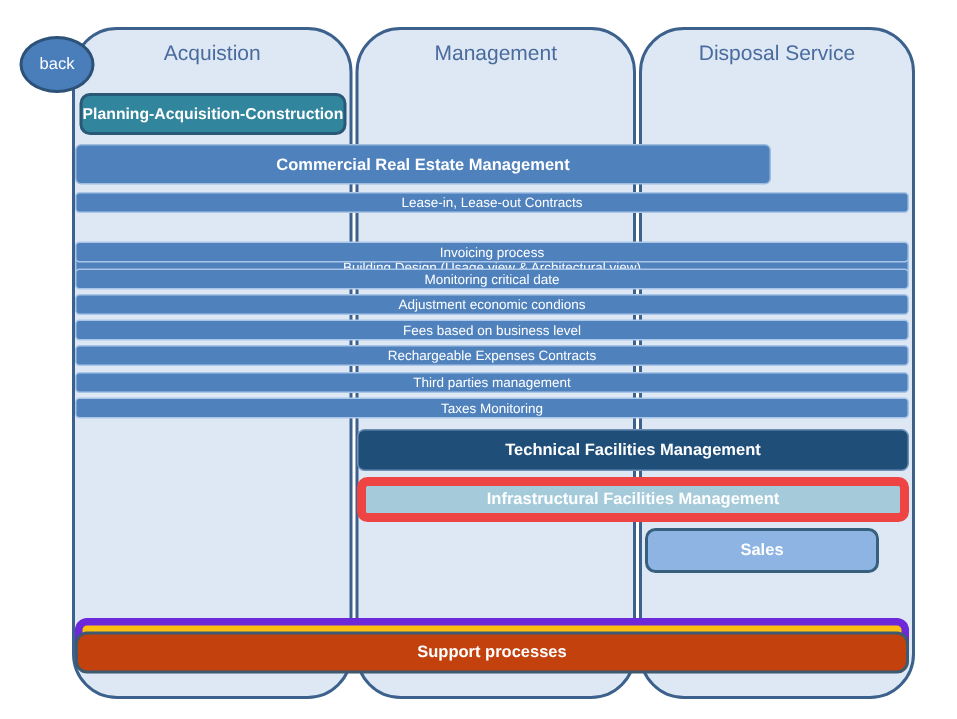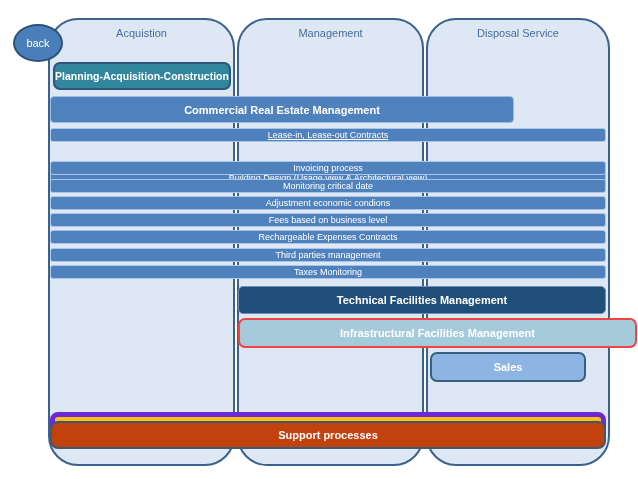--- a/index.html
+++ b/index.html
@@ -5,21 +5,21 @@
   html,body{margin:0;padding:0;background:#ffffff;}
   .canvas{
     position:relative;width:638px;height:479px;background:#ffffff;overflow:hidden;
     font-family:"Liberation Sans",sans-serif;
   }
   .column{
     position:absolute;top:18px;height:448px;background:#dde8f4;
     border:2px solid #3c618c;border-radius:30px;box-sizing:border-box;z-index:1;
   }
   .col-header{
-    position:absolute;top:27px;text-align:center;color:#4a6b9d;font-size:11px;z-index:2;
+    position:absolute;top:27px;text-align:center;color:#4a6b9d;font-size:14px;z-index:2;
   }
   .back-btn{
     position:absolute;left:13px;top:24px;width:50px;height:38px;border-radius:50%;
     background:#4a7ebb;border:2px solid #2d5277;box-sizing:border-box;color:#ffffff;
     font-size:11px;display:flex;align-items:center;justify-content:center;z-index:6;cursor:pointer;
   }
   .bar{
     position:absolute;box-sizing:border-box;display:flex;align-items:center;justify-content:center;
     color:#ffffff;z-index:3;cursor:pointer;
   }
@@ -33,22 +33,22 @@
   }
   .proc-row{
     left:50px;width:556px;height:14px;background:#4f81bd;
     border:1px solid #a9c6e8;border-radius:3px;font-size:9px;
   }
   .technical{
     left:238px;top:286px;width:368px;height:28px;background:#1f4e79;
     border:1px solid #6d8fb5;border-radius:5px;font-weight:bold;font-size:11px;
   }
   .infrastructural{
-    left:238px;top:318px;width:399px;height:30px;background:#a5cbdb;
-    border:2px solid #ef4444;border-radius:7px;font-weight:bold;font-size:11px;
+    left:238px;top:318px;width:368px;height:30px;background:#a5cbdb;
+    border:6px solid #ef4444;border-radius:7px;font-weight:bold;font-size:11px;
   }
   .sales{
     left:430px;top:352px;width:156px;height:30px;background:#8db4e2;
     border:2px solid #37607f;border-radius:7px;font-weight:bold;font-size:11px;
   }
   .support-solutions{
     left:50px;top:388px;width:556px;height:28px;background:#fdbf10;
     border:5px solid #6d28d9;border-radius:8px;font-weight:bold;font-size:11px;margin-top:24px;
   }
   .support-processes{
@@ -69,21 +69,21 @@
   <div class="col-header" style="left:237px;width:187px;">Management</div>
   <div class="col-header" style="left:426px;width:184px;">Disposal Service</div>
 
   <div class="back-btn">back</div>
 
   <div class="bar planning">Planning-Acquisition-Construction</div>
 
   <div class="bar commercial">Commercial Real Estate Management</div>
 
   <div class="bar proc-row" style="top:127px;margin-top:44px;">Building Design (Usage view &amp; Architectural view)</div>
-  <div class="bar proc-row" style="top:128px;text-decoration:underline;">Lease-in, Lease-out Contracts</div>
+  <div class="bar proc-row" style="top:128px;">Lease-in, Lease-out Contracts</div>
   <div class="bar proc-row" style="top:161px;">Invoicing process</div>
   <div class="bar proc-row" style="top:179px;">Monitoring critical date</div>
   <div class="bar proc-row" style="top:196px;">Adjustment economic condions</div>
   <div class="bar proc-row" style="top:213px;">Fees based on business level</div>
   <div class="bar proc-row" style="top:230px;">Rechargeable Expenses Contracts</div>
   <div class="bar proc-row" style="top:248px;">Third parties management</div>
   <div class="bar proc-row" style="top:265px;">Taxes Monitoring</div>
 
   <div class="bar technical">Technical Facilities Management</div>
   <div class="bar infrastructural">Infrastructural Facilities Management</div>

